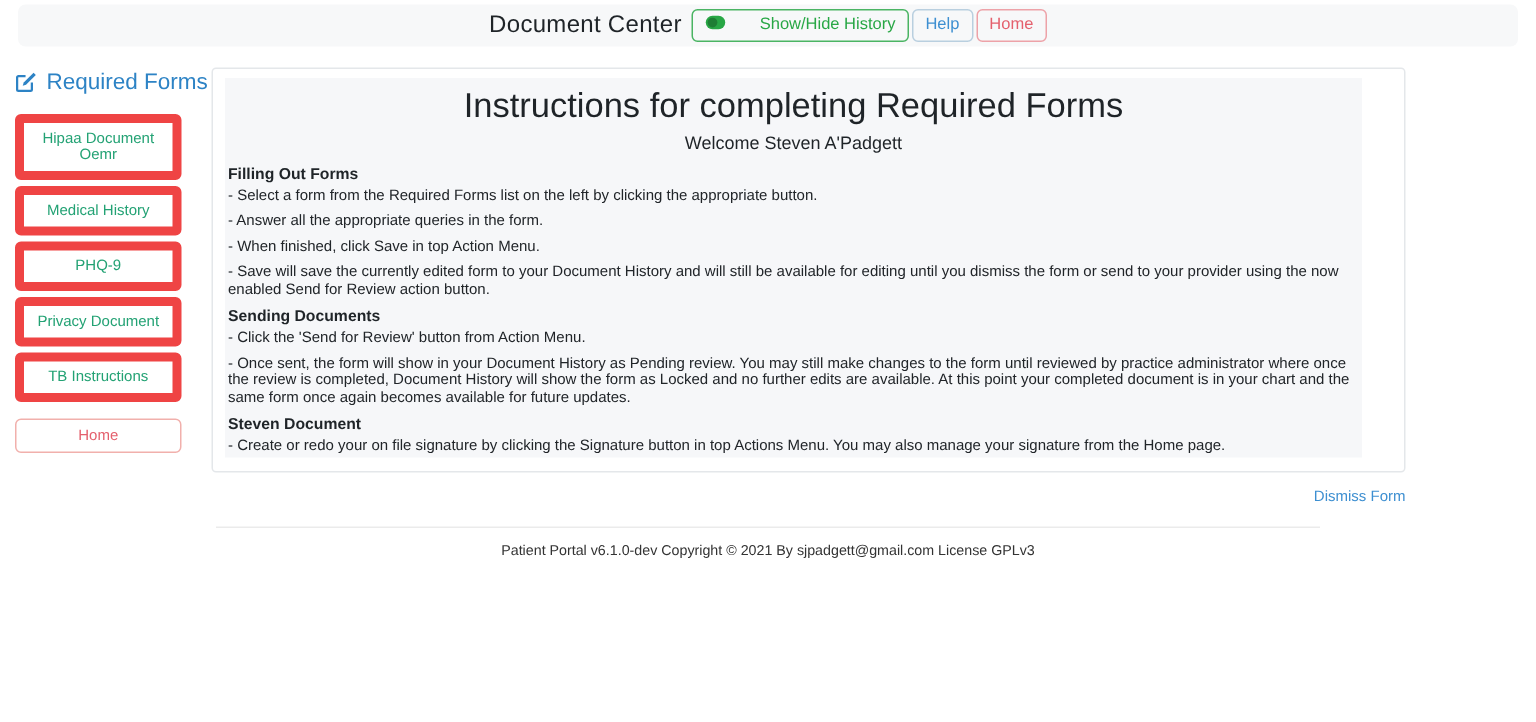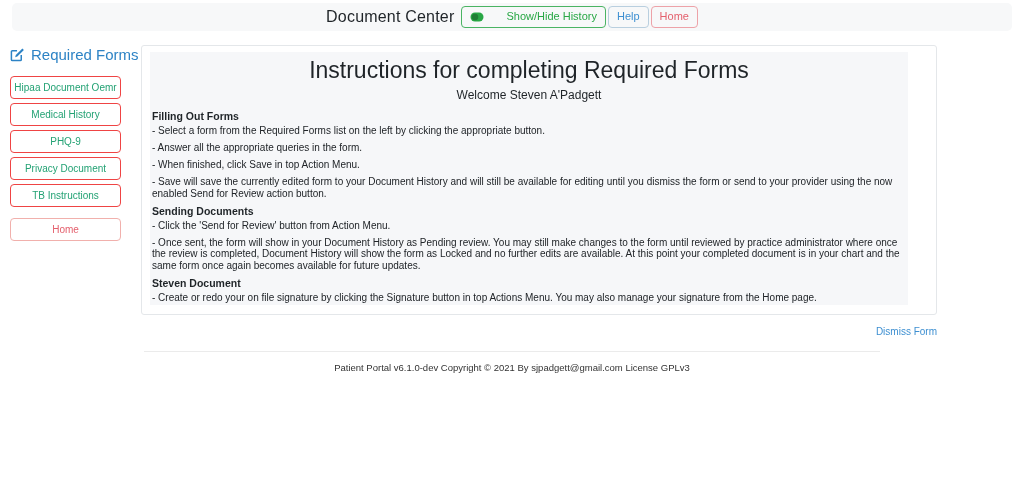--- a/index.html
+++ b/index.html
@@ -8,21 +8,21 @@
 
   
   .navbar {
     position:absolute; left:12px; top:3px; width:1000px; height:28px;
     background:#f7f8f9; border-radius:5px;
     display:flex; align-items:center; justify-content:center; gap:7px;
   }
   .navbar-title { font-size:16px; font-weight:500; color:#1f2428; letter-spacing:.2px; }
   .nav-btn-group { display:flex; gap:2px; }
   .nav-btn {
-    display:flex; align-items:center; gap:22px;
+    display:flex; gap:22px;
     font-size:11px; padding:3px 8px; border-radius:4px;
     background:transparent; cursor:pointer; line-height:1.2;
     border:1px solid transparent; white-space:nowrap;
   }
   .nav-btn.success { color:#28a745; border-color:#4ab463; }
   .nav-btn.info    { color:#3d8fd1; border-color:#b9cfdf; }
   .nav-btn.danger  { color:#e4606d; border-color:#eda2a8; }
   .toggle-svg { width:14px; height:10px; display:block; }
 
   
@@ -30,21 +30,21 @@
   .sidebar-heading {
     display:flex; align-items:center; gap:6px;
     color:#2d83c5; font-size:15px; margin-bottom:13px; white-space:nowrap;
   }
   .edit-svg { width:15px; height:15px; display:block; }
   .side-btn {
     width:111px; display:block; text-align:center;
     font-size:10px; padding:5px 2px; margin-bottom:4px;
     background:#fff; border-radius:4px; cursor:pointer;
   }
-  .side-btn.success { color:#23a274; border:1px solid #ef4444; }
+  .side-btn.success { color:#23a274; border:6px solid #ef4444; }
   .side-btn.danger  { color:#e4606d; border:1px solid #f1b0ac; margin-top:11px; }
 
   
   .card {
     position:absolute; left:141px; top:45px; width:796px; height:270px;
     background:#fff; border:1px solid #e4e7ea; border-radius:3px;
   }
   .instructions-panel {
     position:absolute; left:8px; top:6px; right:28px; bottom:9px;
     background:#f6f7f9; padding:5px 2px 2px 2px; overflow:hidden;

